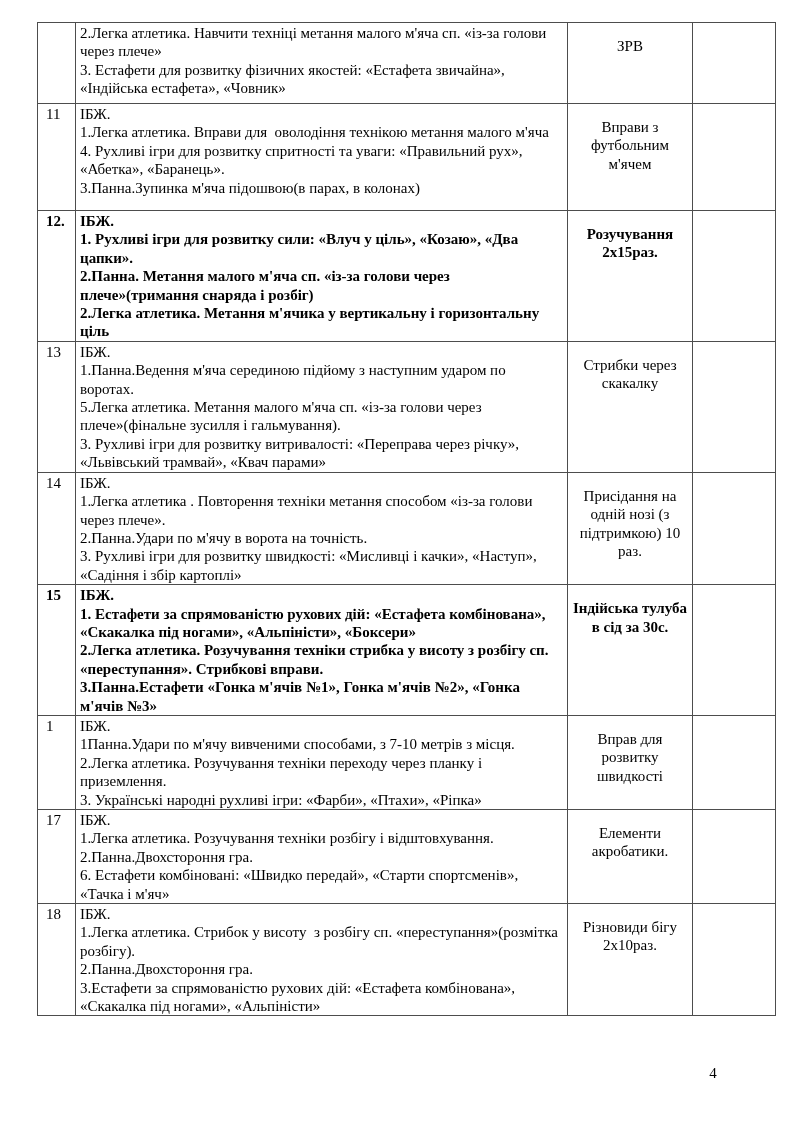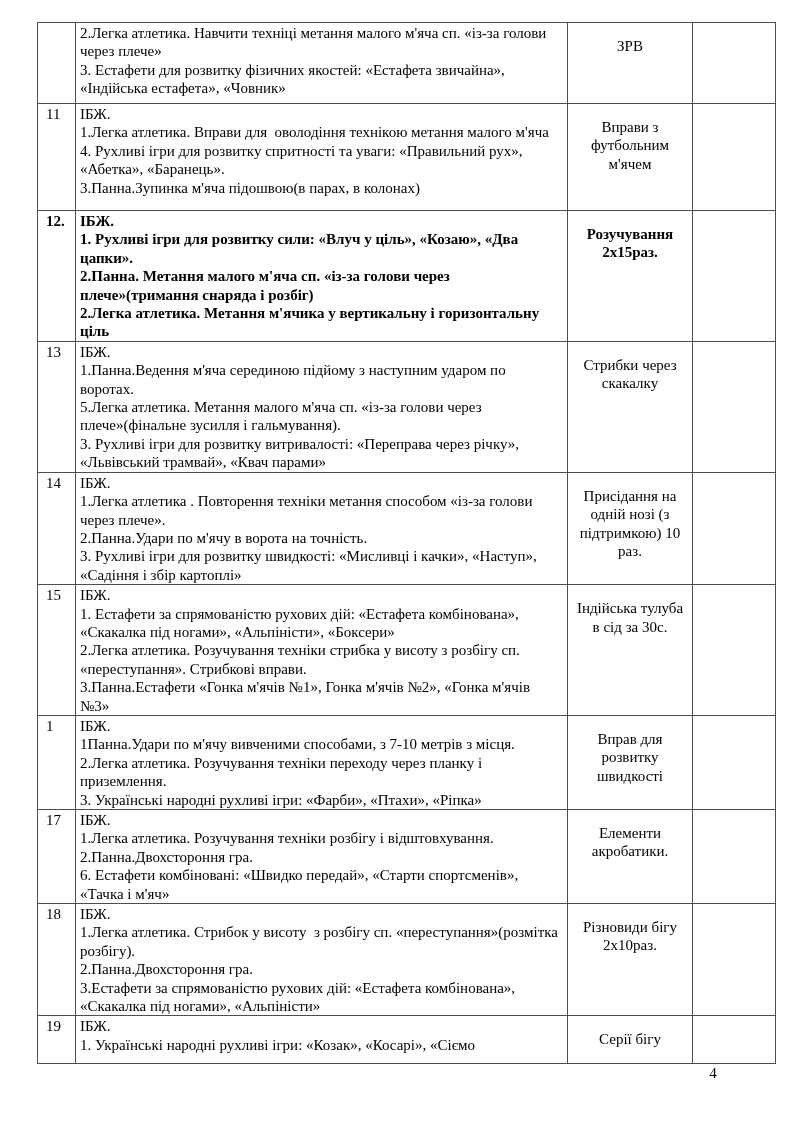--- a/index.html
+++ b/index.html
@@ -141,21 +141,21 @@
             <div class="para">1.Легка атлетика . Повторення техніки метання способом «із-за голови через плече».</div>
             <div class="para">2.Панна.Удари по м'ячу в ворота на точність.</div>
             <div class="para">3. Рухливі ігри для розвитку швидкості: «Мисливці і качки», «Наступ», «Садіння і збір картоплі»</div>
           </td>
     <td class="col-exercise">
       <div class="ex">Присідання на одній нозі (з підтримкою) 10 раз.</div>
     </td>
     <td class="col-notes"></td>
   </tr>
 
-  <tr style="height: 128px;">
+  <tr style="height: 128px; font-weight: bold;">
     <td class="col-num">
       <div class="num">15</div>
     </td>
     <td class="col-content">
             <div class="para">ІБЖ.</div>
             <div class="para">1. Естафети за спрямованістю рухових дій: «Естафета комбінована», «Скакалка під ногами», «Альпіністи», «Боксери»</div>
             <div class="para">2.Легка атлетика. Розучування техніки стрибка у висоту з розбігу сп. «переступання». Стрибкові вправи.</div>
             <div class="para">3.Панна.Естафети «Гонка м'ячів №1», Гонка м'ячів №2», «Гонка м'ячів №3»</div>
           </td>
     <td class="col-exercise">
@@ -205,29 +205,16 @@
             <div class="para">1.Легка атлетика. Стрибок у висоту  з розбігу сп. «переступання»(розмітка розбігу).</div>
             <div class="para">2.Панна.Двохстороння гра.</div>
             <div class="para">3.Естафети за спрямованістю рухових дій: «Естафета комбінована», «Скакалка під ногами», «Альпіністи»</div>
           </td>
     <td class="col-exercise">
       <div class="ex">Різновиди бігу 2х10раз.</div>
     </td>
     <td class="col-notes"></td>
   </tr>
 
-  <tr style="height: 36px;">
-    <td class="col-num">
-      <div class="num">19</div>
-    </td>
-    <td class="col-content">
-            <div class="para">ІБЖ.</div>
-            <div class="para">1. Українські народні рухливі ігри: «Козак», «Косарі», «Сіємо</div>
-          </td>
-    <td class="col-exercise">
-      <div class="ex">Серії бігу</div>
-    </td>
-    <td class="col-notes"></td>
-  </tr>
 </tbody>
   </table>
   <div class="page-number">4</div>
 </div>
 
 </body></html>

